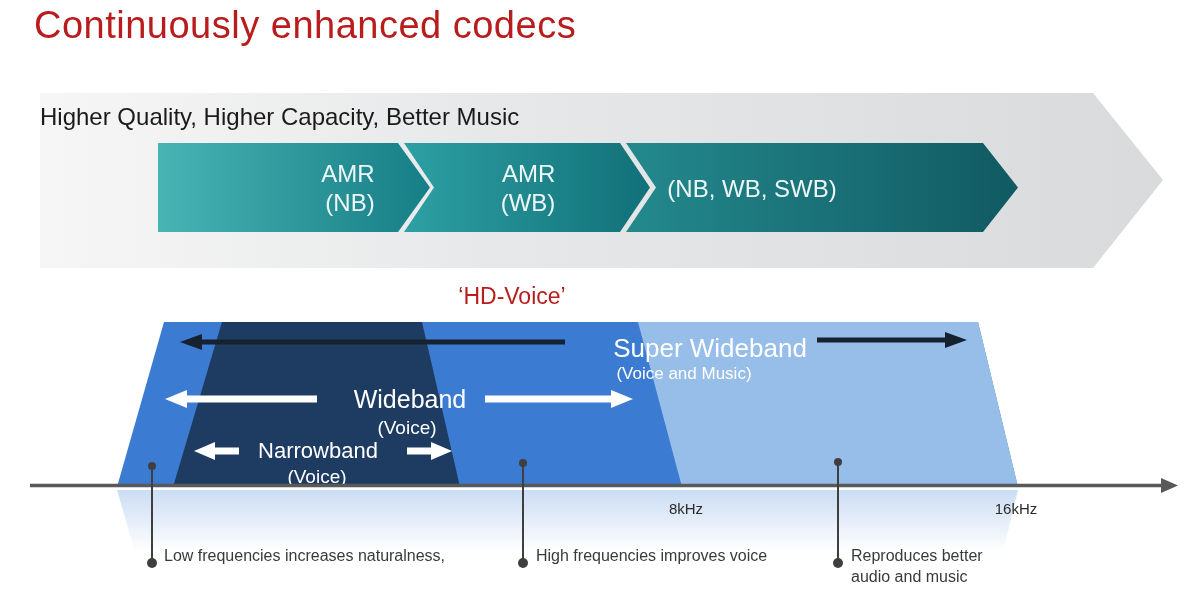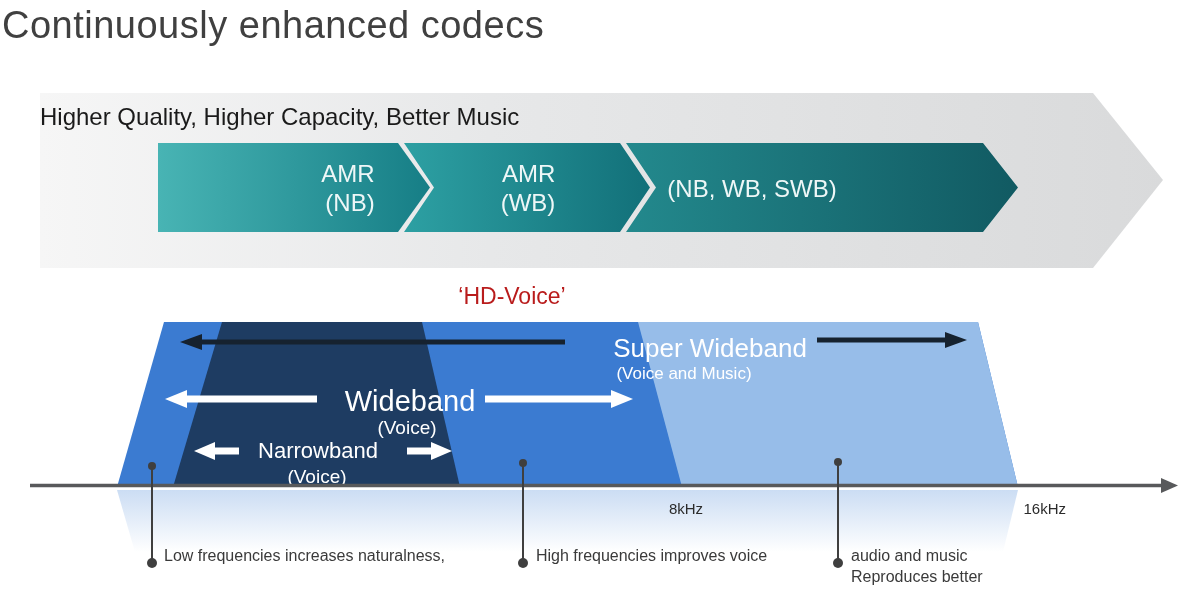--- a/index.html
+++ b/index.html
@@ -1,21 +1,21 @@
 <!DOCTYPE html>
 <html><head>
 <meta charset="utf-8">
 <style>
   html,body{margin:0;padding:0;background:#ffffff;}
   body{width:1200px;height:601px;position:relative;overflow:hidden;
        font-family:"Liberation Sans", sans-serif;}
   .abs{position:absolute;}
 
   
-  .page-title{left:2px;top:4px;font-size:38px;color:#404040;letter-spacing:0.5px;}
+  .page-title{left:34px;top:4px;font-size:38px;color:#b91c1c;letter-spacing:0.5px;}
 
   
   .banner{left:40px;top:93px;width:1125px;height:175px;
           background:linear-gradient(90deg,#f6f6f6 0%,#e7e8e9 40%,#d9dadb 100%);
           clip-path:polygon(0 0,1053px 0,1123px 87px,1053px 175px,0 175px);}
   .banner-heading{left:0;top:10px;width:1053px;text-align:left;
                   font-size:24px;color:#1a1a1a;}
 
   
   .stage{top:143px;height:89px;color:#eef7f7;}
@@ -43,34 +43,34 @@
              clip-path:polygon(47px 0,861px 0,901px 165px,0 165px);}
   .trap-navy{left:173px;top:322px;width:287px;height:165px;background:#1e3c62;
              clip-path:polygon(49px 0,249px 0,287px 165px,0 165px);}
   .trap-light{left:638px;top:322px;width:380px;height:165px;background:#97bde9;
               clip-path:polygon(0 0,340px 0,380px 165px,44px 165px);}
 
   
   .band-label{color:#ffffff;text-align:center;}
   .swb-label{left:510px;top:333px;width:400px;font-size:26px;}
   .swb-sub{left:484px;top:364px;width:400px;font-size:17px;}
-  .wb-label{left:285px;top:385px;width:250px;font-size:29px;}
+  .wb-label{left:285px;top:385px;width:250px;font-size:25px;}
   .wb-sub{left:282px;top:417px;width:250px;font-size:19px;}
   .nb-label{left:218px;top:438px;width:200px;font-size:22px;}
   .nb-sub{left:217px;top:466px;width:200px;font-size:19px;}
 
   
   .reflection{left:117px;top:490px;width:901px;height:62px;
               background:linear-gradient(180deg,rgba(152,187,232,0.50),rgba(255,255,255,0));
               clip-path:polygon(0 0,901px 0,886px 62px,18px 62px);}
 
   
   .tick{font-size:15px;color:#2b2b2b;text-align:center;width:100px;}
   .tick-8{left:636px;top:500px;}
-  .tick-16{left:966px;top:500px;text-align:right;}
+  .tick-16{left:966px;top:500px;}
 
   
   .stem{width:2px;background:#3f3f3f;}
   .stem-topdot{width:8px;height:8px;border-radius:50%;background:#3f3f3f;}
   .bullet{width:10px;height:10px;border-radius:50%;background:#3f3f3f;}
   .callout-text{font-size:16px;line-height:21px;color:#3a3a3a;width:330px;}
 </style>
 </head>
 <body>
 
@@ -158,15 +158,15 @@
 <div class="abs stem" style="left:522px;top:463px;height:97px;"></div>
 <div class="abs bullet" style="left:518px;top:558px;"></div>
 <div class="abs callout-text" style="left:536px;top:545px;">
   <div>High frequencies improves voice</div>
 </div>
 
 <div class="abs stem-topdot" style="left:834px;top:458px;"></div>
 <div class="abs stem" style="left:837px;top:462px;height:98px;"></div>
 <div class="abs bullet" style="left:833px;top:558px;"></div>
 <div class="abs callout-text" style="left:851px;top:545px;">
+  <div>Reproduces better</div>
   <div>audio and music</div>
-  <div>Reproduces better</div>
 </div>
 
 </body></html>

